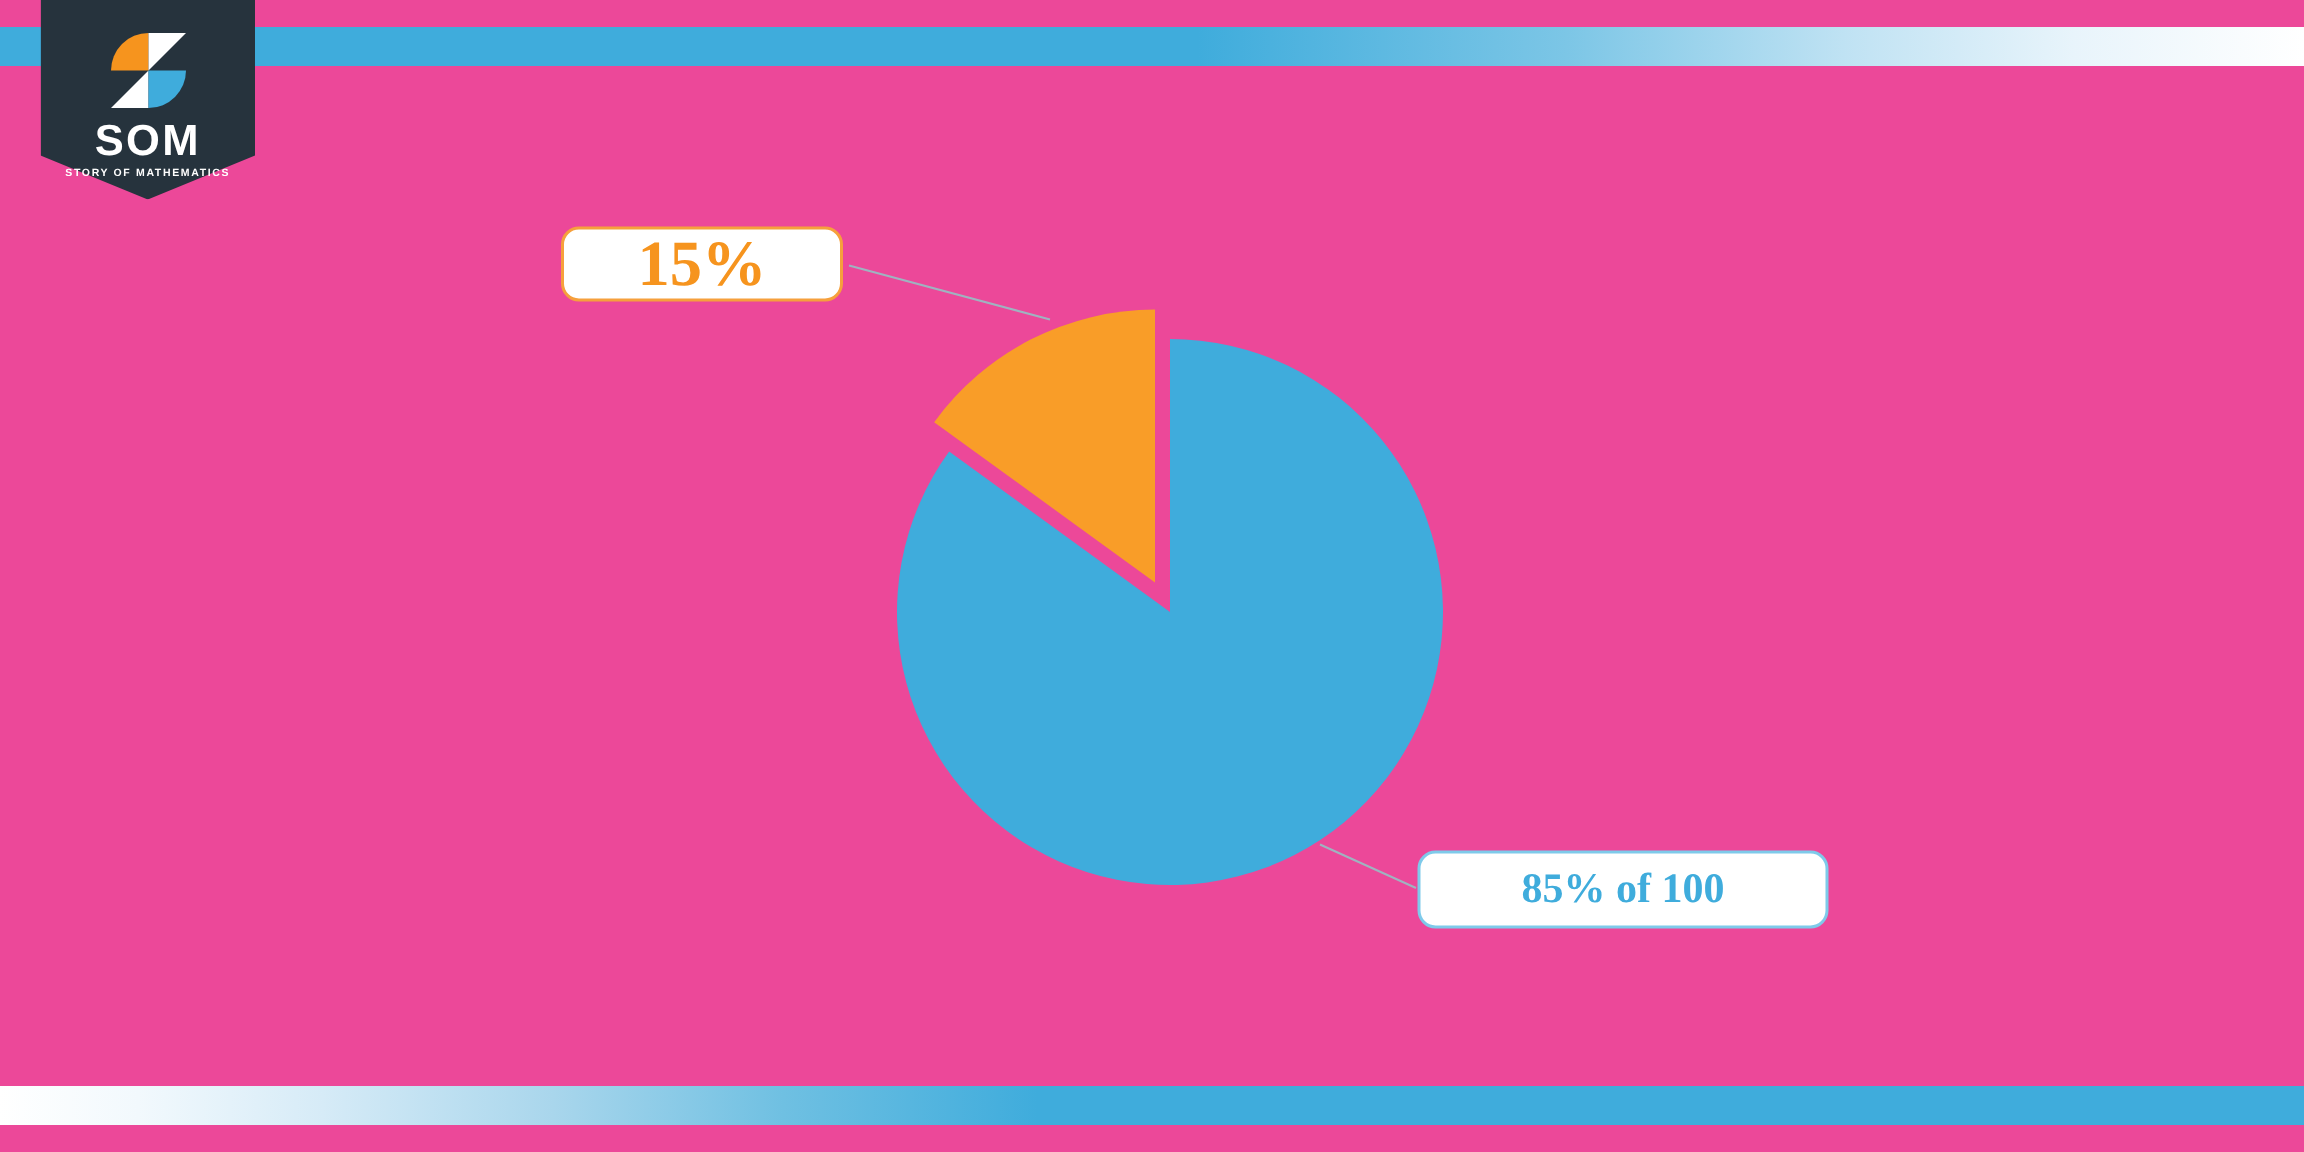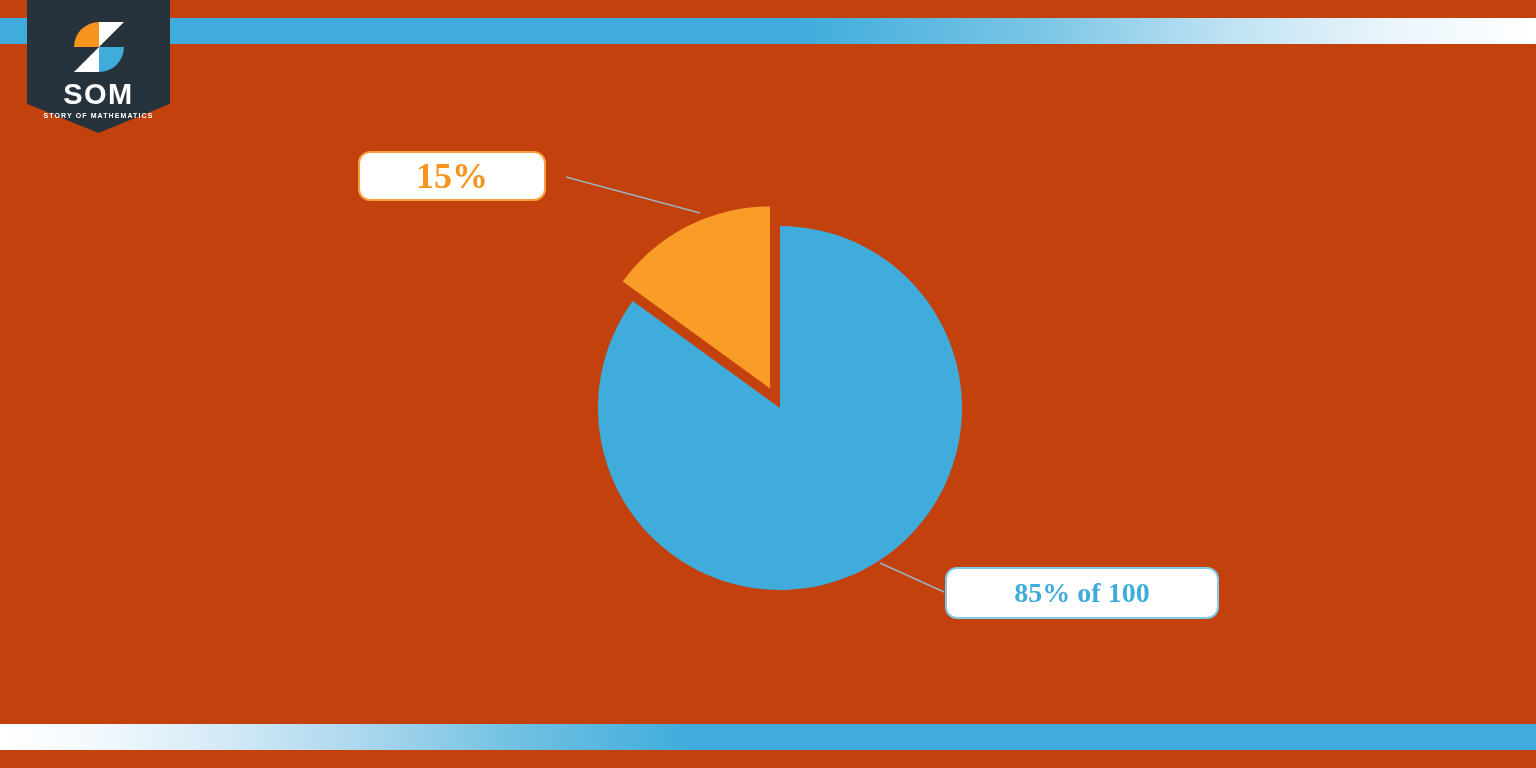--- a/index.html
+++ b/index.html
@@ -8,21 +8,21 @@
     padding: 0;
     background: #ffffff;
   }
   body {
     font-family: "Liberation Sans", sans-serif;
   }
   #page {
     position: relative;
     width: 1536px;
     height: 768px;
-    background: #c2410c;
+    background: #ec4899;
     overflow: hidden;
   }
 
   
   .band {
     position: absolute;
     left: 0;
     width: 1536px;
     height: 26px;
   }
@@ -114,27 +114,27 @@
     display: flex;
     align-items: center;
     justify-content: center;
     background: #ffffff;
     border-radius: 12px;
     font-family: "Liberation Serif", serif;
     font-weight: bold;
     white-space: nowrap;
   }
   .callout-orange {
-    left: 358px;
+    left: 374px;
     top: 151px;
     width: 188px;
     height: 50px;
     border: 2px solid #F6A03C;
     color: #F6941E;
-    font-size: 36px;
+    font-size: 43px;
   }
   .callout-blue {
     left: 945px;
     top: 567px;
     width: 274px;
     height: 52px;
     border: 2px solid #7ECAEA;
     color: #3FACDC;
     font-size: 28px;
   }

